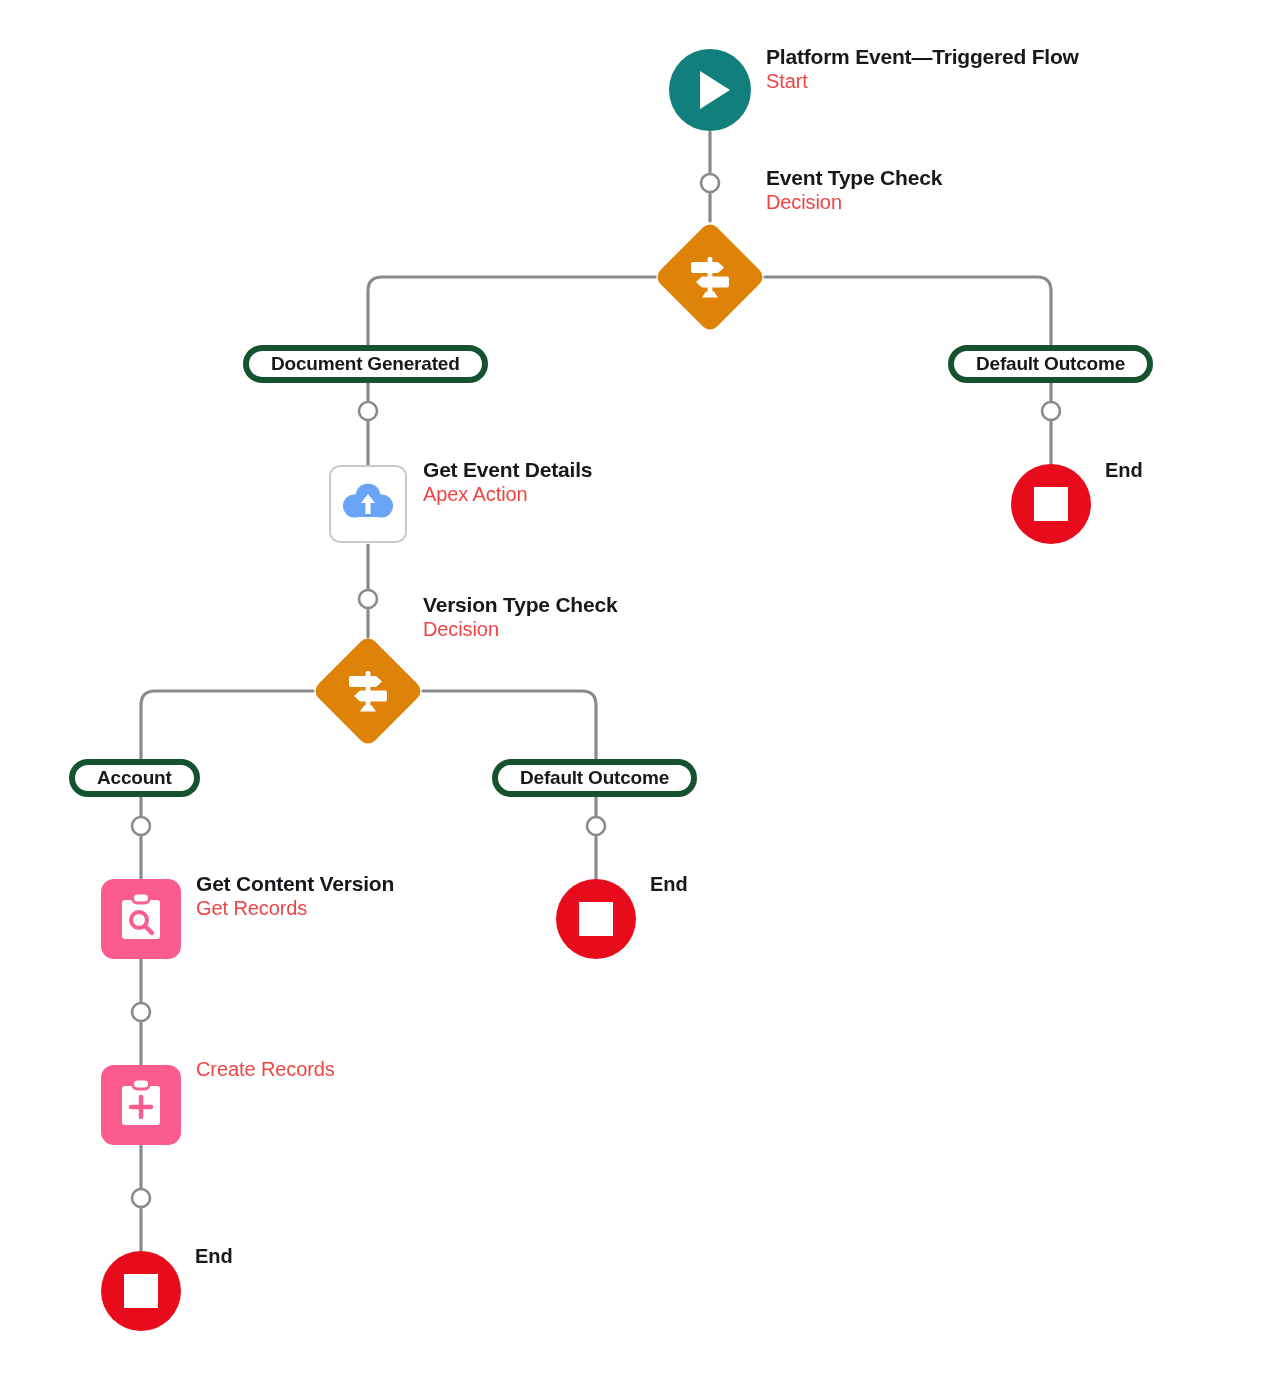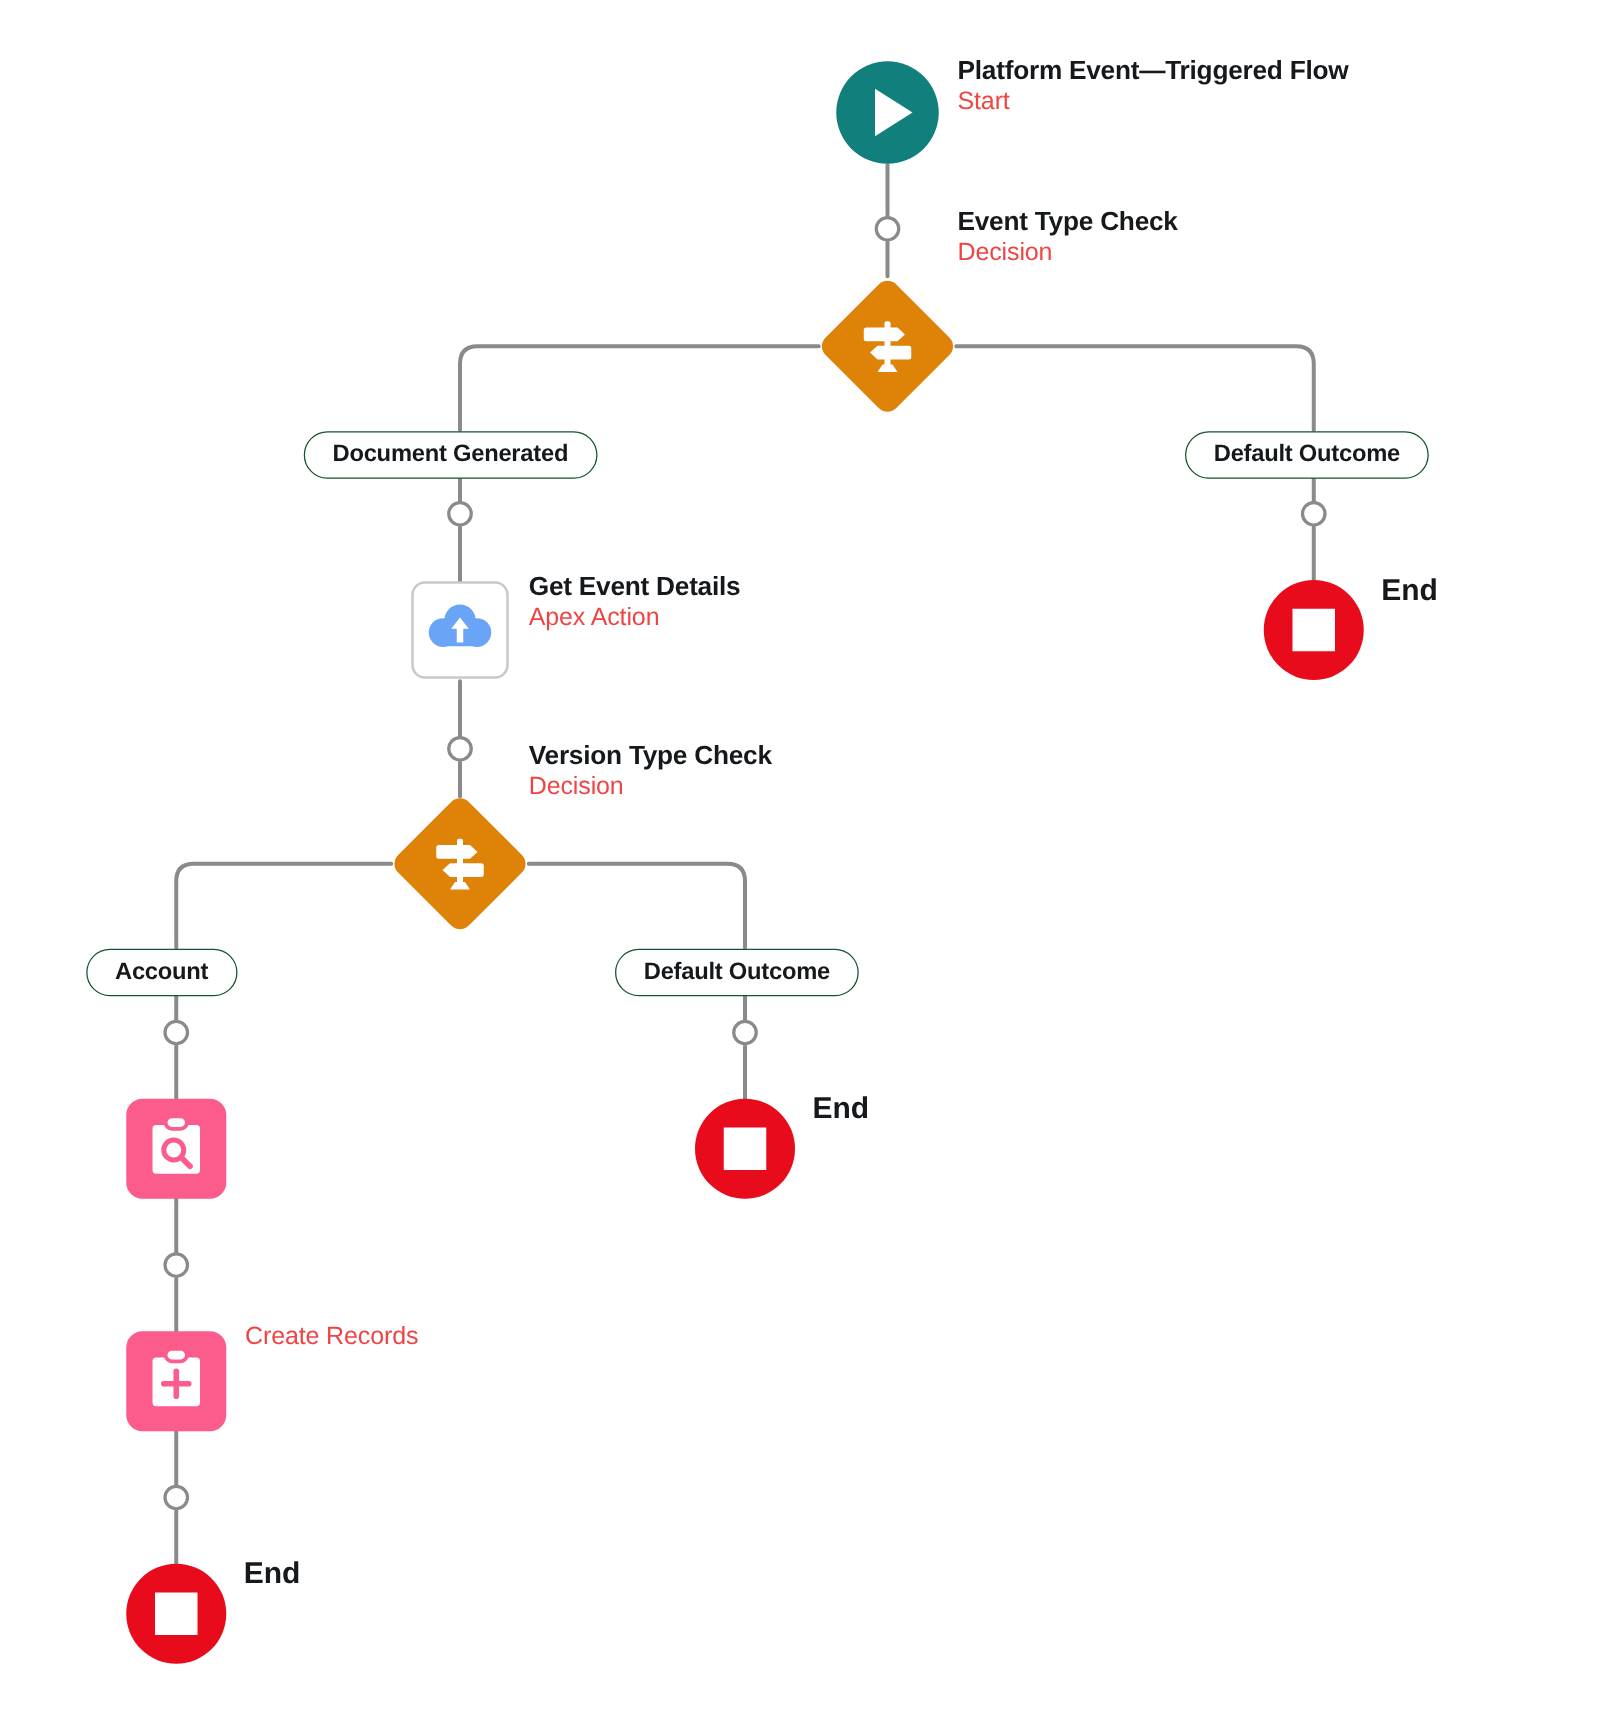--- a/index.html
+++ b/index.html
@@ -35,21 +35,21 @@
     letter-spacing: -0.2px;
   }
   .label-sub {
     font-size: 20px;
     font-weight: normal;
     color: #ef4444;
     letter-spacing: -0.1px;
   }
   .label-end {
     position: absolute;
-    font-size: 24px;
+    font-size: 20px;
     font-weight: bold;
     color: #16191c;
     white-space: nowrap;
   }
 
   
   .start-node {
     position: absolute;
     width: 82px; height: 82px;
     border-radius: 50%;
@@ -109,21 +109,21 @@
   .end-node .sq {
     width: 34px; height: 34px;
     background: #ffffff;
   }
 
   
   .pill {
     position: absolute;
     height: 38px;
     background: #ffffff;
-    border: 1px solid #14532d;
+    border: 6px solid #14532d;
     border-radius: 19px;
     display: flex; align-items: center; justify-content: center;
     padding: 0 22px;
     font-size: 19px;
     font-weight: bold;
     color: #16191c;
     white-space: nowrap;
     letter-spacing: -0.2px;
   }
 </style>
@@ -253,20 +253,24 @@
     <span>
       <svg width="48" height="52" viewBox="0 0 48 52" xmlns="http://www.w3.org/2000/svg">
         <path d="M8 9 h32 a3 3 0 0 1 3 3 v33 a3 3 0 0 1 -3 3 h-32 a3 3 0 0 1 -3 -3 v-33 a3 3 0 0 1 3 -3 z" fill="#ffffff"></path>
         <rect x="15.5" y="2" width="17" height="10" rx="5" fill="#ffffff"></rect>
         <rect x="15.5" y="2" width="17" height="10" rx="5" fill="none" stroke="#fc5c8c" stroke-width="3"></rect>
         <circle cx="22" cy="29" r="8" fill="none" stroke="#fc5c8c" stroke-width="4"></circle>
         <path d="M28 35 L35 42" stroke="#fc5c8c" stroke-width="4.5" stroke-linecap="round"></path>
       </svg>
     </span>
   </div>
+  <div class="label-block" style="left:196px; top:872px;">
+    <div class="label-title">Get Content Version</div>
+    <div class="label-sub">Get Records</div>
+  </div>
 
   <div class="end-node" style="left:556px; top:879px;">
     <span class="sq"></span>
   </div>
   <div class="label-end" style="left:650px; top:873px;">End</div>
 
   <div class="rec-node" style="left:101px; top:1065px;">
     <span>
       <svg width="48" height="52" viewBox="0 0 48 52" xmlns="http://www.w3.org/2000/svg">
         <path d="M8 9 h32 a3 3 0 0 1 3 3 v33 a3 3 0 0 1 -3 3 h-32 a3 3 0 0 1 -3 -3 v-33 a3 3 0 0 1 3 -3 z" fill="#ffffff"></path>

